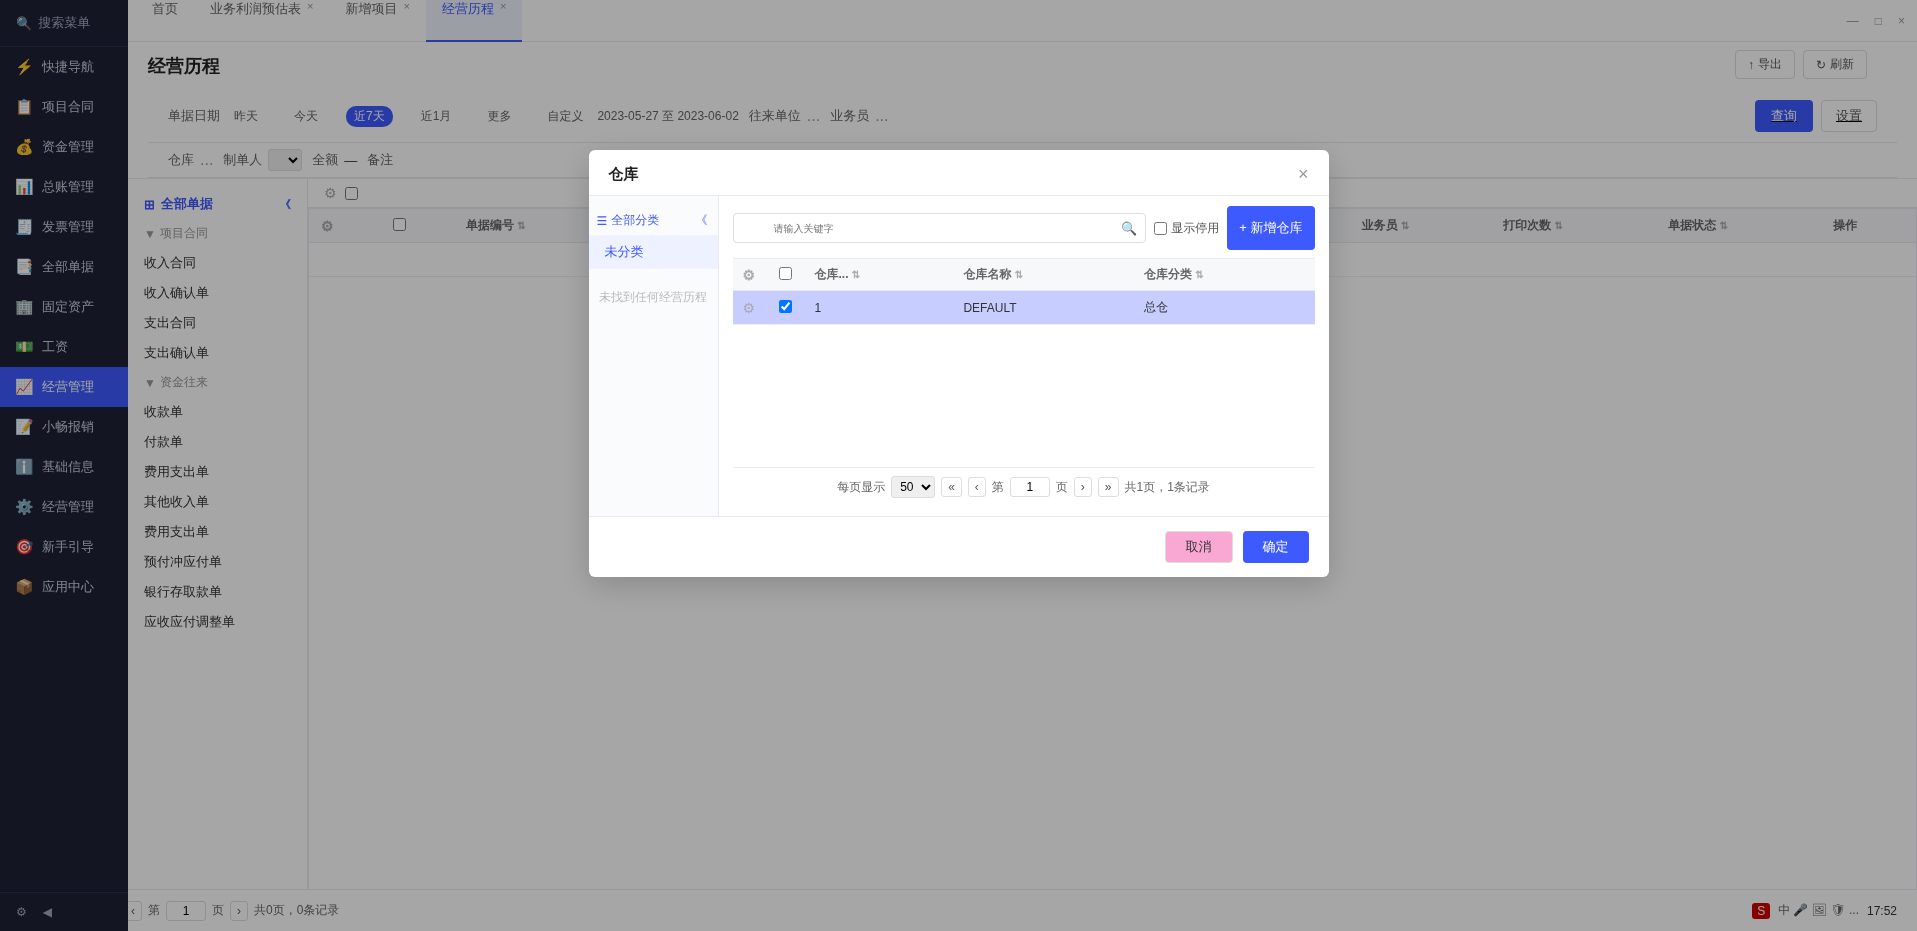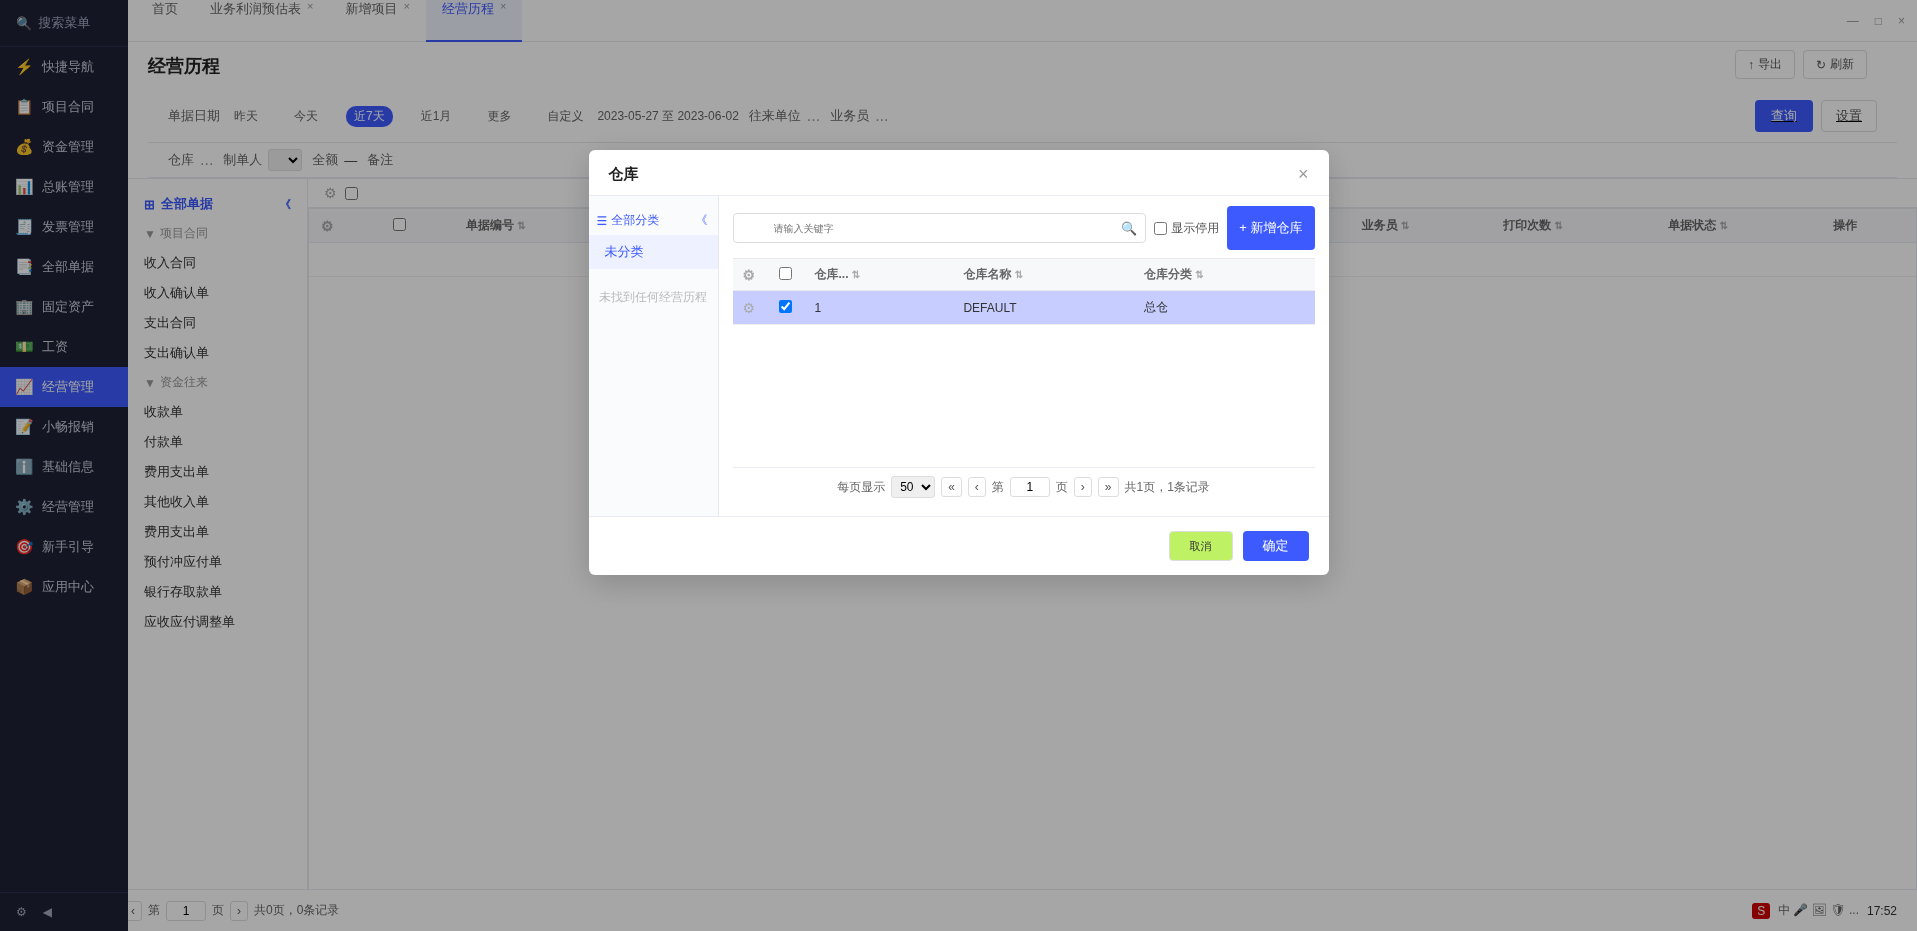--- a/index.html
+++ b/index.html
@@ -191,22 +191,22 @@
     .modal-footer-row {
       display: flex; align-items: center; justify-content: center;
       padding: 8px 0; font-size: 12px; color: #666; gap: 6px;
       border-top: 1px solid #e8eaf0; margin-top: 4px;
     }
     .modal-actions {
       display: flex; justify-content: flex-end; gap: 10px;
       padding: 14px 20px; border-top: 1px solid #e8eaf0;
     }
     .btn-cancel {
-      background: #bef264; color: #333; border: 1px solid #ddd; border-radius: 4px;
-      padding: 6px 20px; cursor: pointer; font-size: 11px;
+      background: #f9a8d4; color: #333; border: 1px solid #ddd; border-radius: 4px;
+      padding: 6px 20px; cursor: pointer; font-size: 13px;
     }
     .btn-confirm {
       background: #3d5afe; color: #fff; border: none; border-radius: 4px;
       padding: 6px 20px; cursor: pointer; font-size: 13px;
     }
     .sort-icon { display: inline-block; font-size: 10px; color: #aaa; }
     .gear-icon { display: inline-block; font-size: 14px; color: #aaa; cursor: pointer; }
 
     
     .taskbar {

